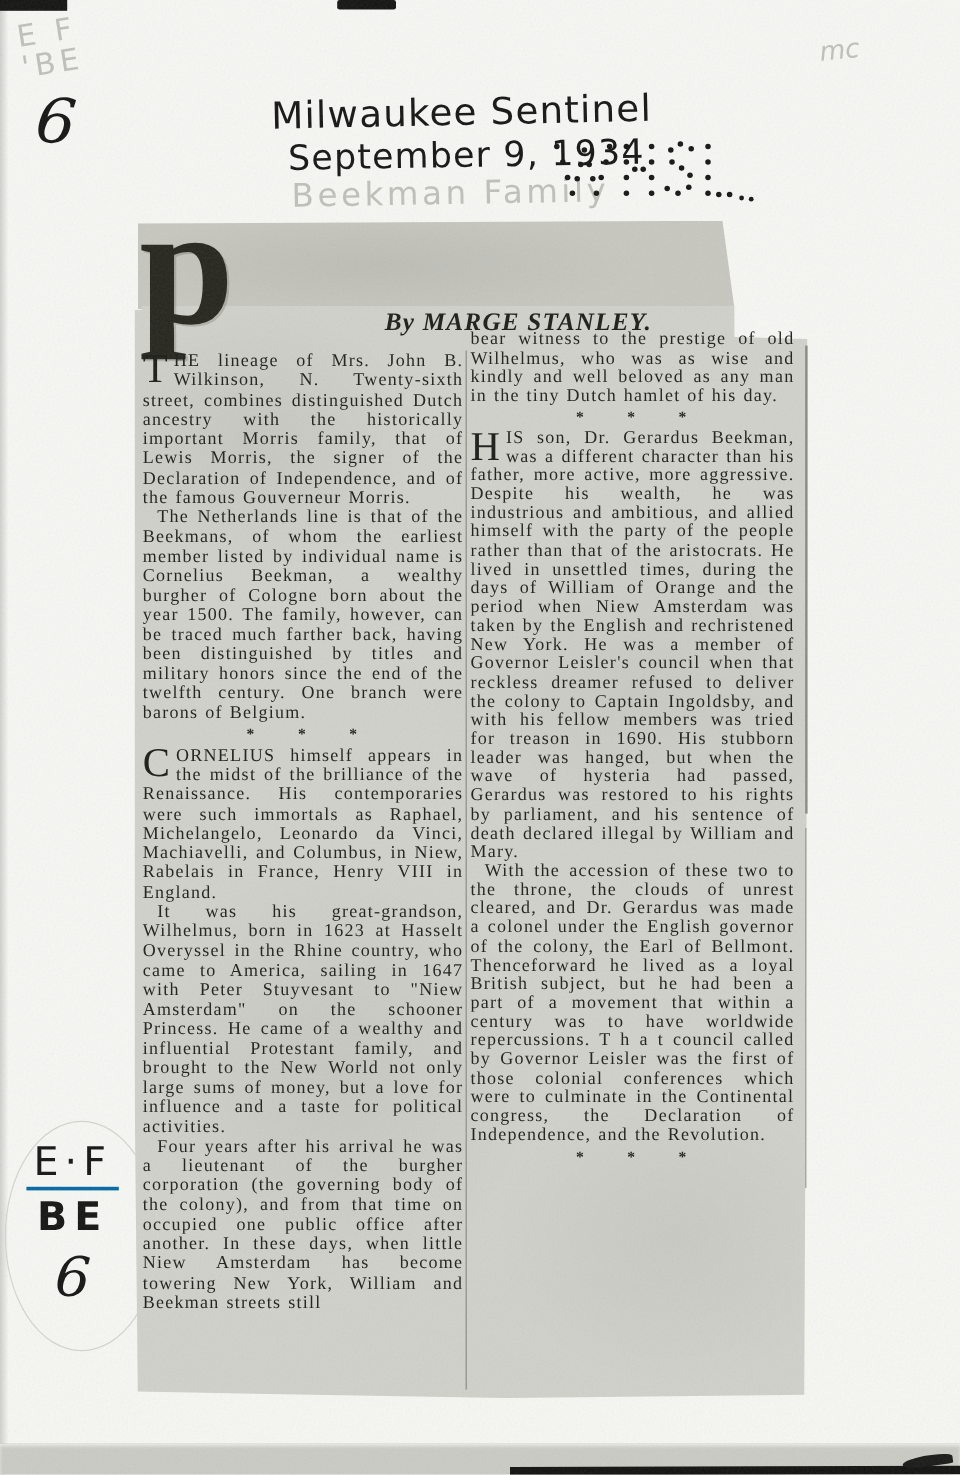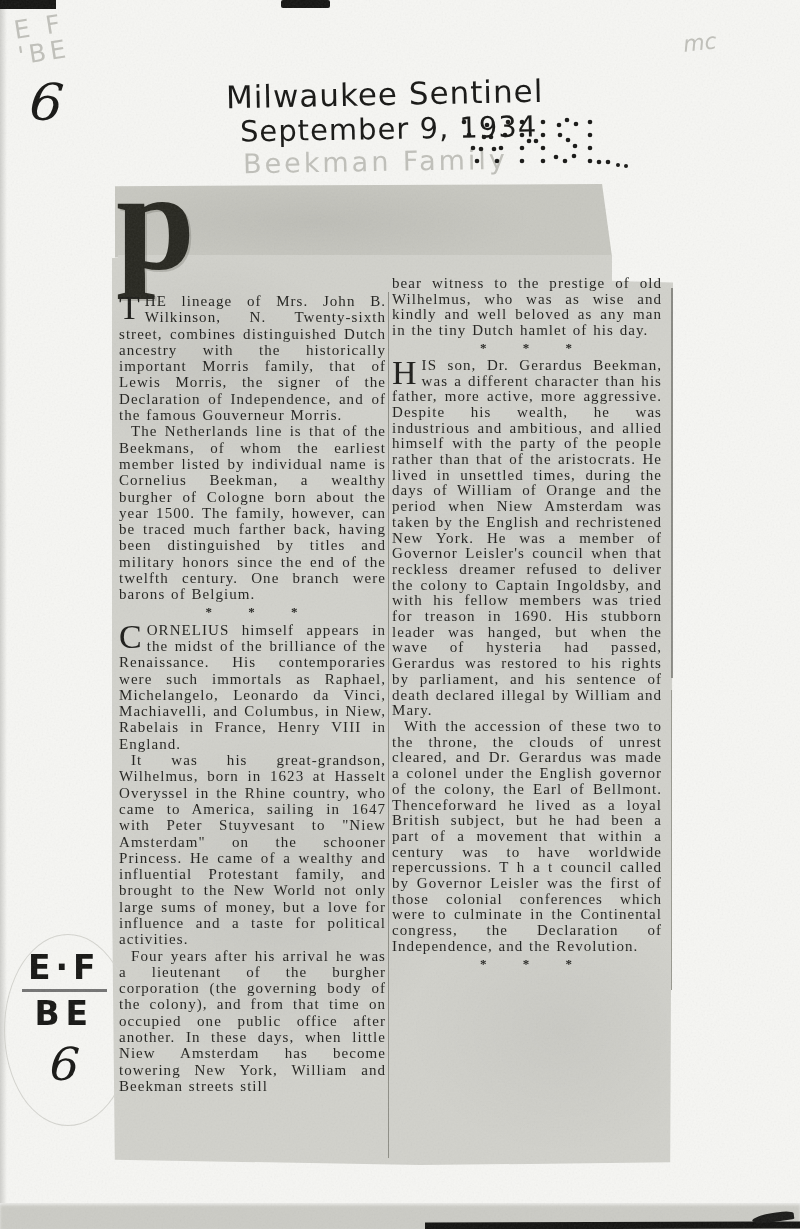--- a/index.html
+++ b/index.html
@@ -21,21 +21,21 @@
   
   .hand{font-family:"DejaVu Sans", sans-serif;color:#151513;position:absolute;z-index:7;white-space:nowrap;}
   .pencil{color:#c0c0ba;}
   .hw-source1{left:226px;top:76px;font-size:31px;transform:rotate(-1.2deg);letter-spacing:1px;}
   .hw-source2{left:240px;top:112px;font-size:29px;transform:rotate(-1deg);letter-spacing:1px;}
   .hw-subject{left:243px;top:146px;font-size:27px;letter-spacing:3px;transform:rotate(-1deg);}
   .hw-ef-top{left:16px;top:14px;font-size:25px;line-height:26px;transform:rotate(-9deg);letter-spacing:4px;}
   .hw-six-top{left:30px;top:72px;font-size:52px;font-weight:300;transform:rotate(6deg);font-family:"DejaVu Serif",serif;font-style:italic;}
   .hw-mc{left:683px;top:30px;font-size:22px;font-style:italic;transform:rotate(-6deg);}
   .hw-bottom{left:22px;top:948px;z-index:7;text-align:center;}
-  .hw-bottom .frac{font-size:33px;font-weight:bold;letter-spacing:5px;border-bottom:3px solid #737373;
+  .hw-bottom .frac{font-size:33px;font-weight:normal;letter-spacing:5px;border-bottom:3px solid #0369a1;
      padding:0 6px 2px 6px;display:inline-block;}
   .hw-bottom .be{font-size:33px;font-weight:bold;letter-spacing:6px;margin-top:2px;text-align:center;}
   .hw-bottom .six{font-size:46px;font-weight:300;font-style:italic;font-family:"DejaVu Serif",serif;
      transform:rotate(4deg);display:inline-block;margin-top:4px;}
   .hw-circle{position:absolute;left:4px;top:934px;width:126px;height:190px;border:1px solid #d4d4cf;
      border-radius:50%;z-index:3;}
   
   .clip-main{position:absolute;left:112px;top:258px;width:561px;height:908px;background:#d1d1cb;z-index:1;
      clip-path:polygon(0 0,87.8% 0,88.2% 2.5%,100% 2.7%,99.8% 60%,99.5% 99.6%,55% 99.9%,.5% 99.3%,0 70%);
      background-image:
@@ -139,20 +139,21 @@
   </svg>
 
   <div class="clip-head"></div>
   <div class="clip-byline"></div>
   <div class="clip-main"></div>
   <div class="col-rule"></div>
   <div class="clip-redge-a"></div>
   <div class="clip-redge-b"></div>
 
   <div class="headline-p">p</div>
+  <div class="byline">By MARGE STANLEY.</div>
 
   <div class="col col-left">
     <p><span class="dcap">T</span><span>HE lineage of Mrs. John B. Wilkinson, N. Twenty-sixth street, combines distinguished Dutch ancestry with the historically important Morris family, that of Lewis Morris, the signer of the Declaration of Independence, and of the famous Gouverneur Morris.</span></p>
     <p class="indent"><span>The Netherlands line is that of the Beekmans, of whom the earliest member listed by individual name is Cornelius Beekman, a wealthy burgher of Cologne born about the year 1500. The family, however, can be traced much farther back, having been distinguished by titles and military honors since the end of the twelfth century. One branch were barons of Belgium.</span></p>
     <div class="stars">* * *</div>
     <p><span class="dcap">C</span><span>ORNELIUS himself appears in the midst of the brilliance of the Renaissance. His contemporaries were such immortals as Raphael, Michelangelo, Leonardo da Vinci, Machiavelli, and Columbus, in Niew, Rabelais in France, Henry VIII in England.</span></p>
     <p class="indent"><span>It was his great-grandson, Wilhelmus, born in 1623 at Hasselt Overyssel in the Rhine country, who came to America, sailing in 1647 with Peter Stuyvesant to "Niew Amsterdam" on the schooner Princess. He came of a wealthy and influential Protestant family, and brought to the New World not only large sums of money, but a love for influence and a taste for political activities.</span></p>
     <p class="indent"><span>Four years after his arrival he was a lieutenant of the burgher corporation (the governing body of the colony), and from that time on occupied one public office after another. In these days, when little Niew Amsterdam has become towering New York, William and Beekman streets still</span></p>
   </div>
 

